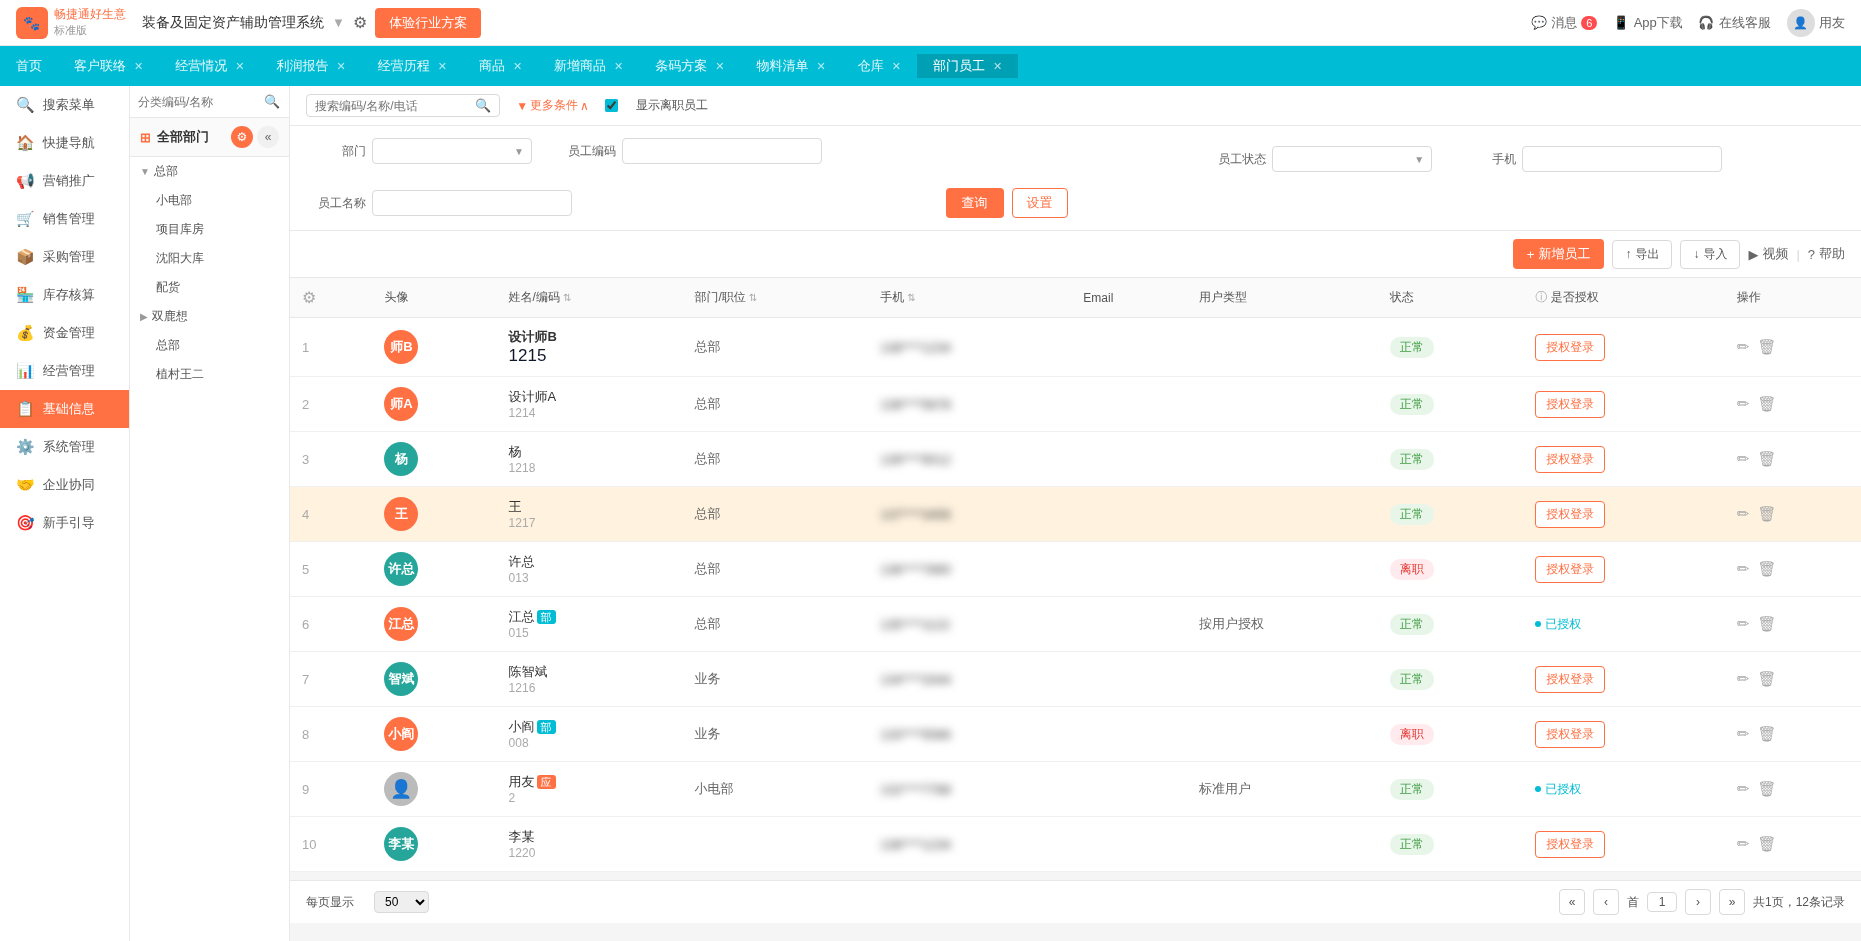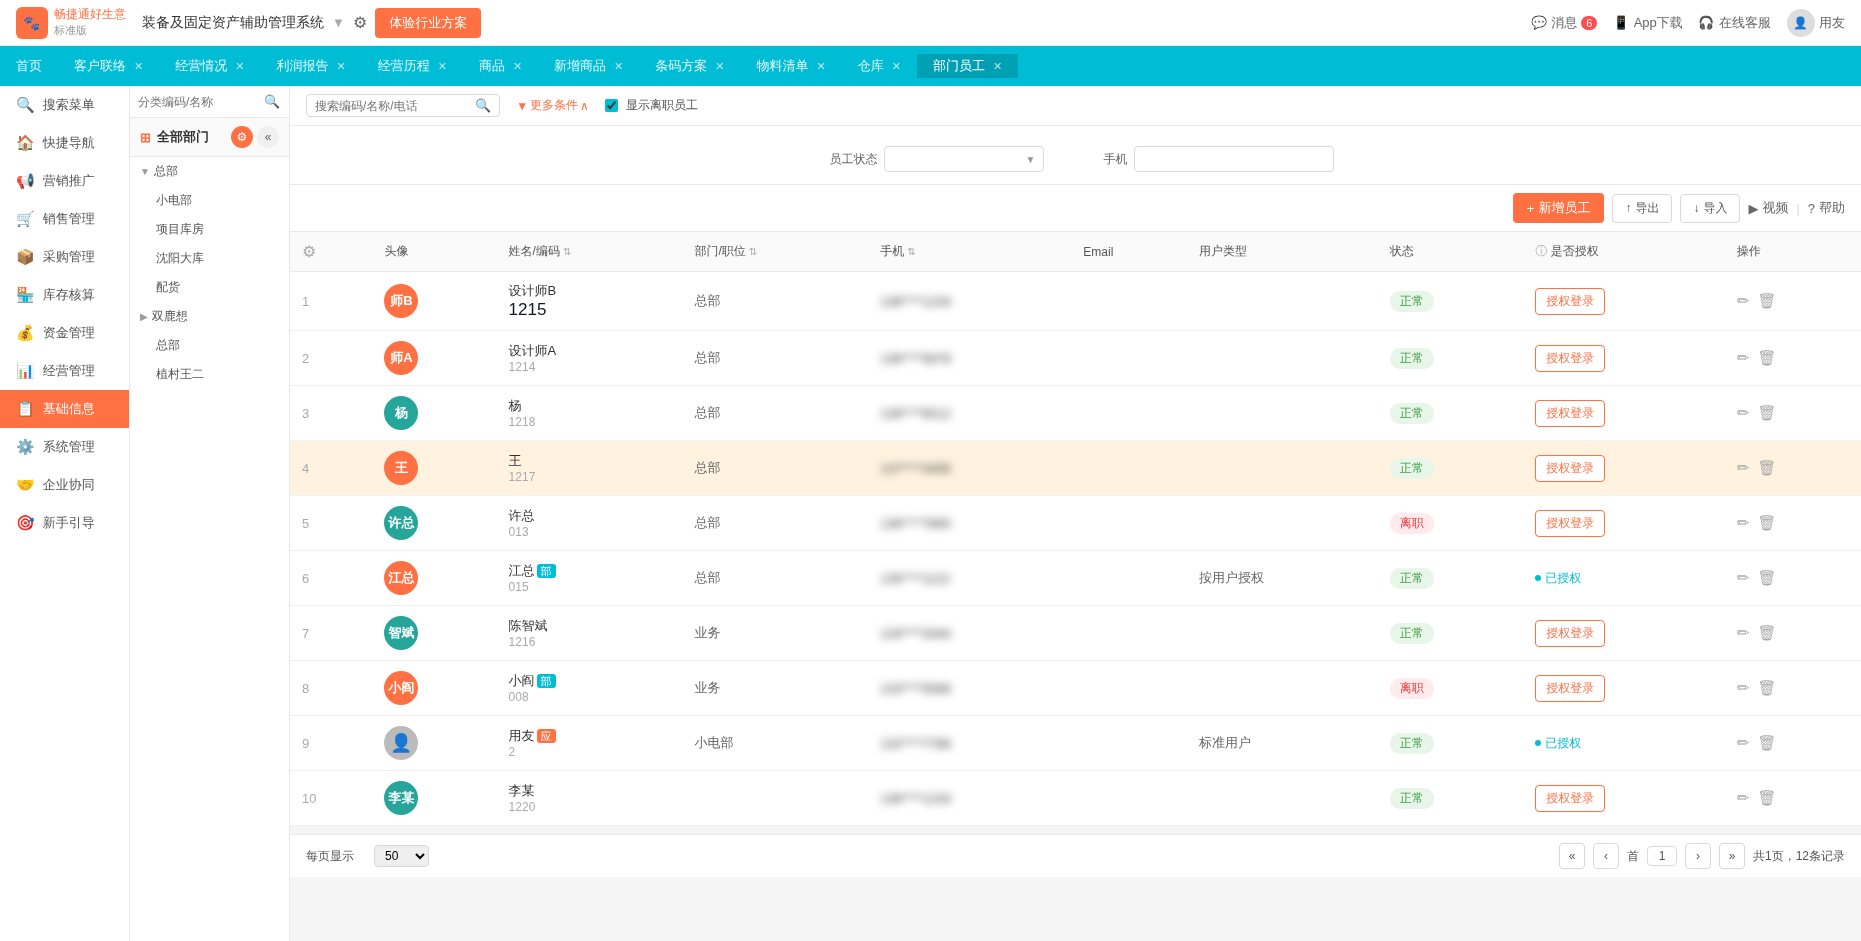--- a/index.html
+++ b/index.html
@@ -65,21 +65,21 @@
 
     
     .main-panel { flex: 1; overflow-y: auto; background: #f5f5f5; }
     .filter-select { border: 1px solid #d9d9d9; border-radius: 4px; padding: 4px 24px 4px 8px; font-size: 12px; color: #555; background: #fff; cursor: pointer; appearance: none; min-width: 120px; position: relative; }
     .filter-select-wrap { position: relative; display: inline-block; }
     .filter-select-wrap::after { content: '▼'; position: absolute; right: 8px; top: 50%; transform: translateY(-50%); font-size: 10px; color: #999; pointer-events: none; }
     .filter-input { border: 1px solid #d9d9d9; border-radius: 4px; padding: 4px 8px; font-size: 12px; color: #555; outline: none; min-width: 150px; }
     .search-bar { display: flex; align-items: center; background: #fff; border: 1px solid #d9d9d9; border-radius: 4px; padding: 3px 8px; }
     .search-bar input { border: none; outline: none; font-size: 12px; color: #555; width: 160px; }
     .more-btn { color: #ff7043; font-size: 12px; cursor: pointer; display: flex; align-items: center; gap: 2px; }
-    .show-resigned { display: flex; align-items: center; gap: 8px; font-size: 12px; color: #555; cursor: pointer; }
+    .show-resigned { display: flex; align-items: center; gap: 18px; font-size: 12px; color: #555; cursor: pointer; }
     .show-resigned input[type="checkbox"] { accent-color: #00bcd4; }
 
     
     .toolbar { background: #fff; padding: 8px 16px; border-bottom: 1px solid #e8e8e8; display: flex; justify-content: flex-end; gap: 8px; align-items: center; }
     .btn-primary { background: #ff7043; color: #fff; border: none; border-radius: 4px; padding: 6px 14px; cursor: pointer; font-size: 13px; display: flex; align-items: center; gap: 4px; }
     .btn-default { background: #fff; color: #555; border: 1px solid #d9d9d9; border-radius: 4px; padding: 5px 12px; cursor: pointer; font-size: 12px; display: flex; align-items: center; gap: 4px; }
     .btn-icon { background: none; border: none; color: #666; cursor: pointer; font-size: 13px; display: flex; align-items: center; gap: 4px; }
     .form-field { display: flex; align-items: center; gap: 6px; }
     .form-field label { font-size: 12px; color: #666; white-space: nowrap; min-width: 60px; text-align: right; }
     .form-field input, .form-field select { border: 1px solid #d9d9d9; border-radius: 4px; padding: 5px 10px; font-size: 12px; outline: none; min-width: 160px; }
@@ -330,20 +330,42 @@
           <span>更多条件</span>
           <span>∧</span>
         </div>
         <div class="show-resigned">
           <input type="checkbox" checked="" style="">
           <span>显示离职员工</span>
         </div>
       </div>
 
       <div style="background:#fff; padding:12px 16px; border-bottom:1px solid #e8e8e8; display:flex; flex-wrap:wrap; gap:16px; align-items:flex-start;">
+        <div style="display:flex; flex-wrap:wrap; gap:24px; flex:1;">
+          <div class="form-field">
+            <label>部门</label>
+            <div class="filter-select-wrap">
+              <select class="filter-select">
+                <option></option>
+              </select>
+            </div>
+          </div>
+          <div class="form-field">
+            <label>员工编码</label>
+            <input type="text" class="filter-input" style="min-width: 200px;">
+          </div>
+          <div class="form-field">
+            <label>员工名称</label>
+            <input type="text" class="filter-input" style="min-width: 200px;">
+          </div>
+          <div style="display:flex; gap:8px; margin-left:auto; align-items:center;">
+            <button class="btn-query">查询</button>
+            <button class="btn-set">设置</button>
+          </div>
+        </div>
         <div style="display:flex; flex-wrap:wrap; gap:24px; flex:1; margin-top:8px;justify-content:center;">
           <div class="form-field">
             <label>员工状态</label>
             <div class="filter-select-wrap">
               <select class="filter-select">
                 <option></option>
               </select>
             </div>
           </div>
           <div class="form-field">
@@ -411,21 +433,21 @@
               <th>操作</th>
             </tr>
           </thead>
           <tbody id="table-body">
           <tr>
                 <td style="color: rgb(170, 170, 170);">1</td>
                 <td>
                   <div class="avatar" style="background:#ff7043;">师B</div>
                 </td>
                 <td>
-                  <div style="font-weight:400;">设计师B</div>
+                  <div style="font-weight:700;">设计师B</div>
                   <div style="color:#0f172a;font-size:17px;">1215</div>
                 </td>
                 <td style="color: rgb(102, 102, 102);">总部</td>
                 <td><span class="blurred">138****1234</span></td>
                 <td></td>
                 <td style="color: rgb(102, 102, 102);"></td>
                 <td><span class="status-normal">正常</span></td>
                 <td><button class="auth-btn">授权登录</button></td>
                 <td>
                   <div class="action-icons">

